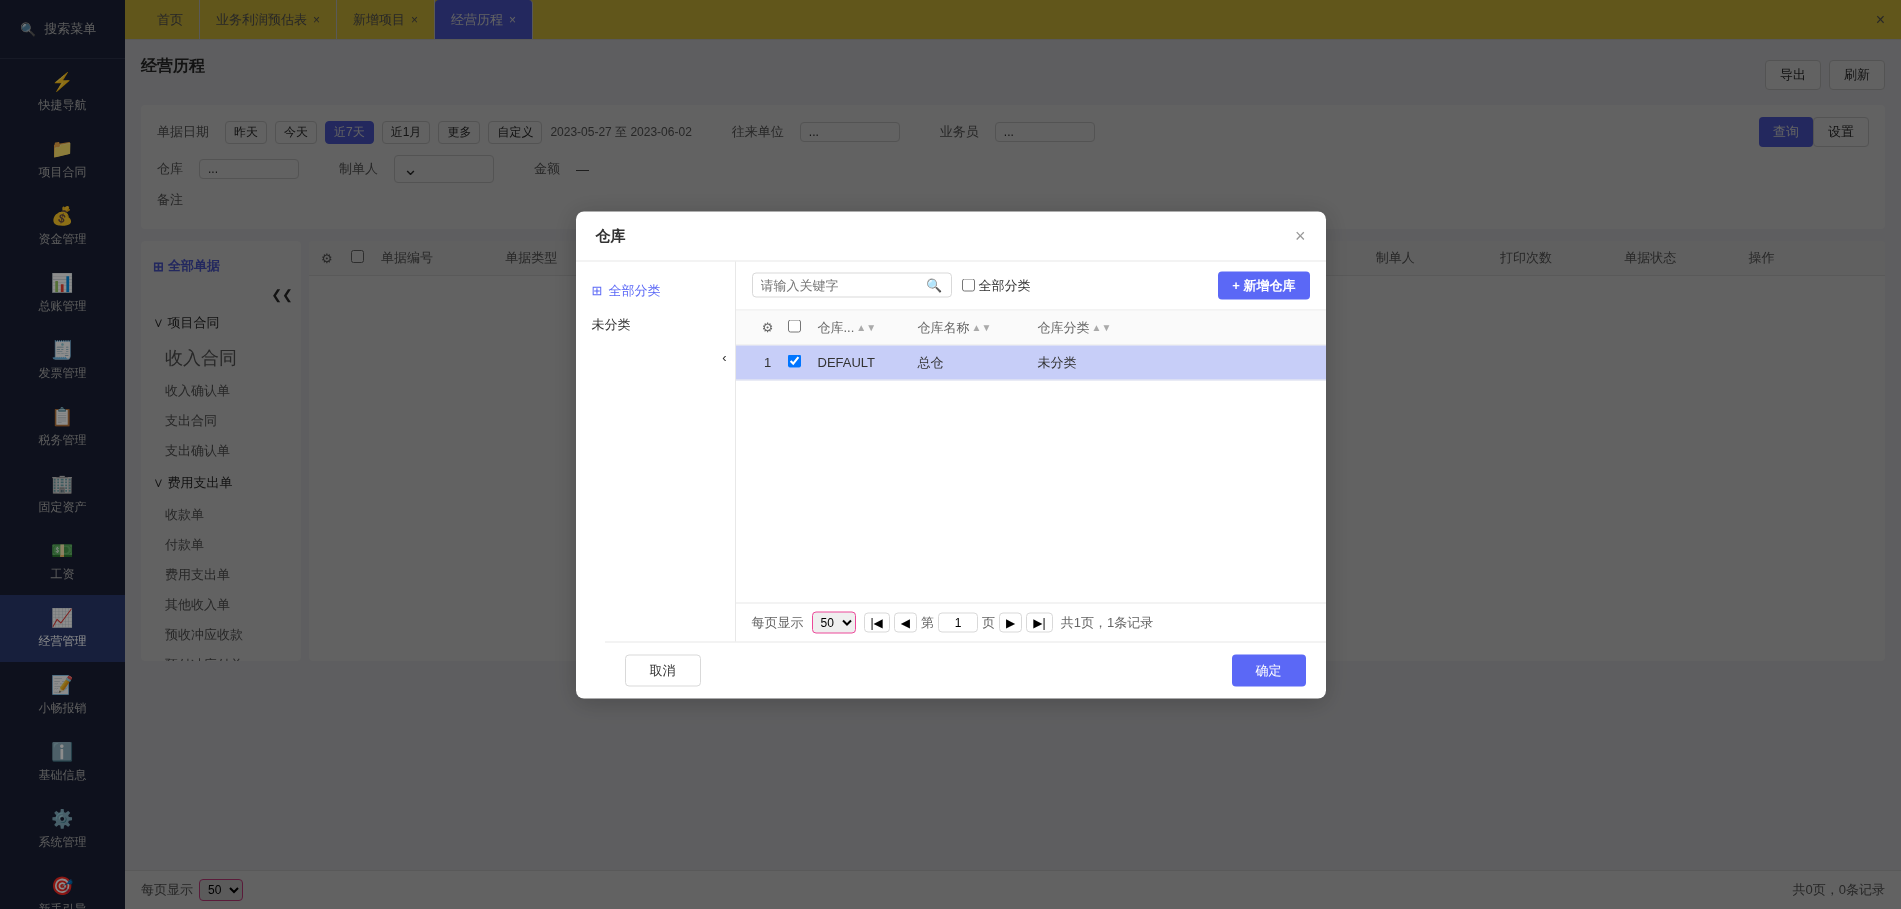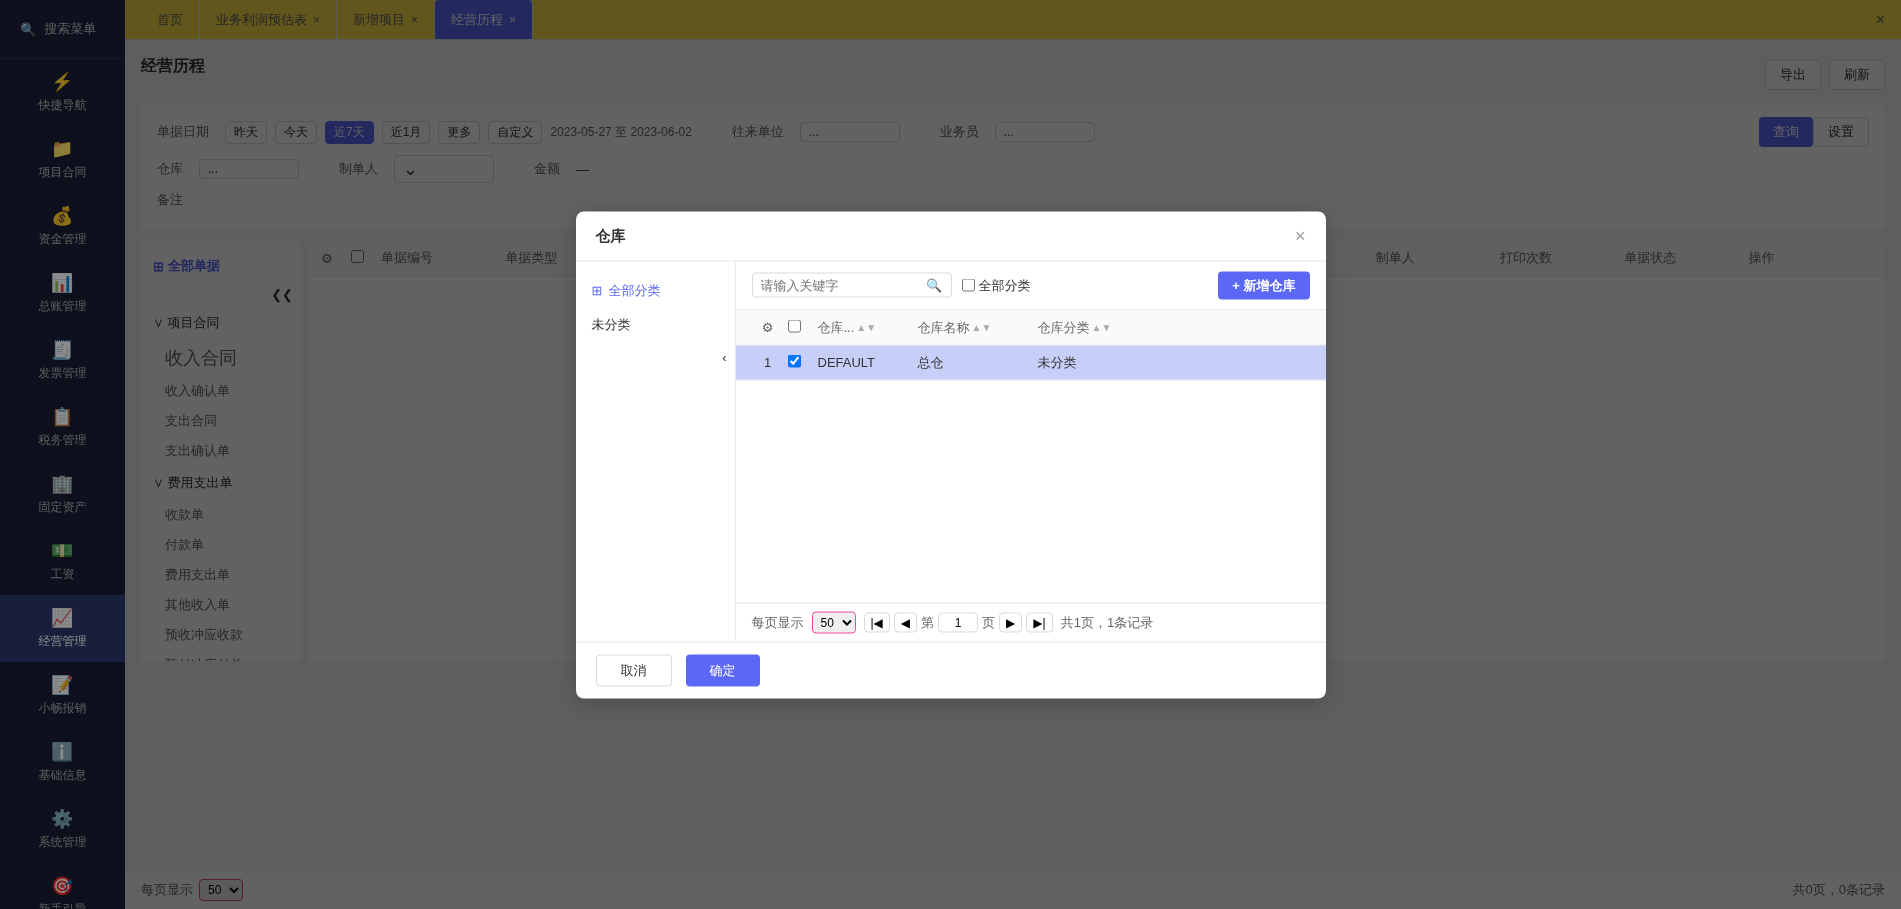--- a/index.html
+++ b/index.html
@@ -79,21 +79,21 @@
     .col-name { width: 120px; }
     .col-category { flex: 1; }
     .col-sort { display: flex; align-items: center; gap: 2px; }
     .sort-icon { font-size: 10px; color: #aaa; }
     .modal-footer-bar { display: flex; align-items: center; padding: 8px 16px; border-top: 1px solid #e8e8e8; font-size: 13px; color: #666; gap: 8px; }
     .page-size-select { border: 1px solid #ec4899; border-radius: 4px; padding: 2px 4px; font-size: 12px; }
     .page-nav { display: flex; align-items: center; gap: 4px; }
     .page-nav-btn { border: 1px solid #d9d9d9; border-radius: 4px; padding: 2px 6px; cursor: pointer; background: #fff; font-size: 12px; }
     .page-nav-btn:disabled { color: #ccc; cursor: not-allowed; }
     .page-input { width: 40px; border: 1px solid #d9d9d9; border-radius: 4px; text-align: center; padding: 2px 4px; font-size: 12px; }
-    .modal-footer { display: flex; justify-content: flex-start; padding: 12px 20px; border-top: 1px solid #e8e8e8; gap: 14px; }
+    .modal-footer { display: flex; justify-content: space-between; padding: 12px 20px; border-top: 1px solid #e8e8e8; gap: 14px; margin-left: 29px; }
     .btn-cancel { background: #fff; color: #333; border: 1px solid #d9d9d9; border-radius: 4px; padding: 6px 24px; cursor: pointer; font-size: 13px; }
     .btn-confirm { background: #5b68f6; color: #fff; border: none; border-radius: 4px; padding: 6px 24px; cursor: pointer; font-size: 13px; }
 
     
     .dimmed { filter: brightness(0.7); pointer-events: none; }
   </style>
 </head>
 <body>
 
 <div class="app-container">

